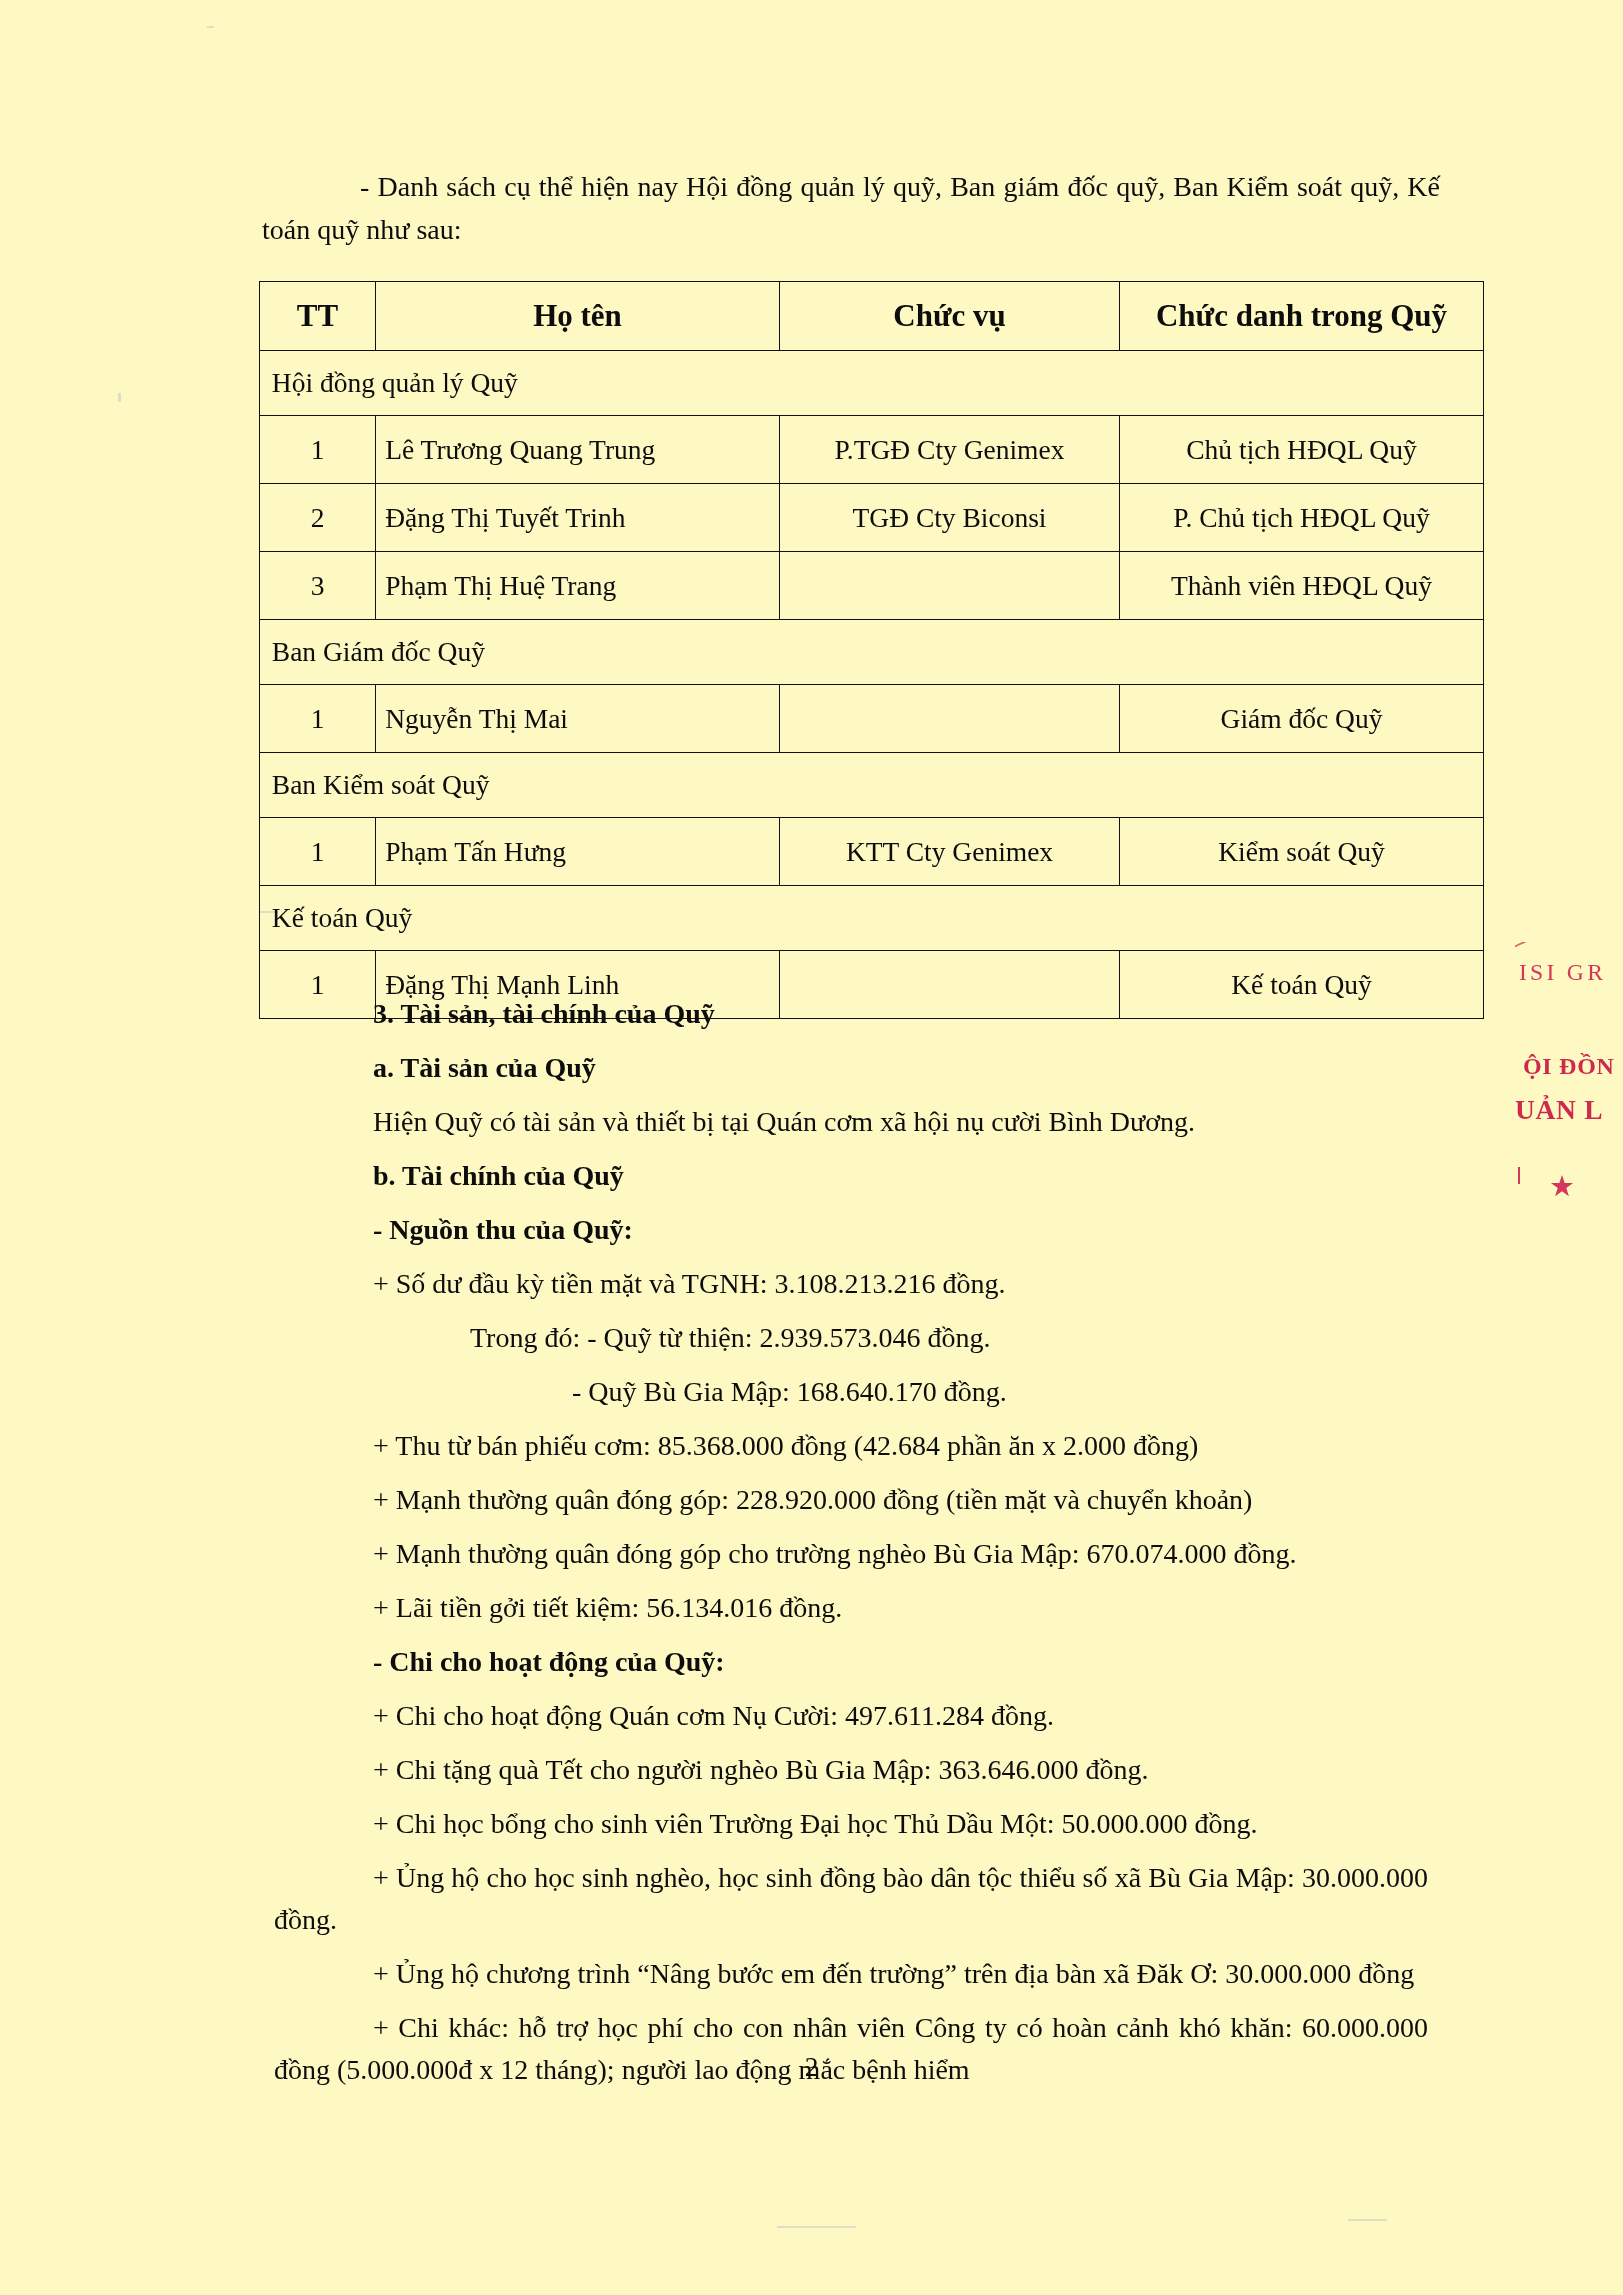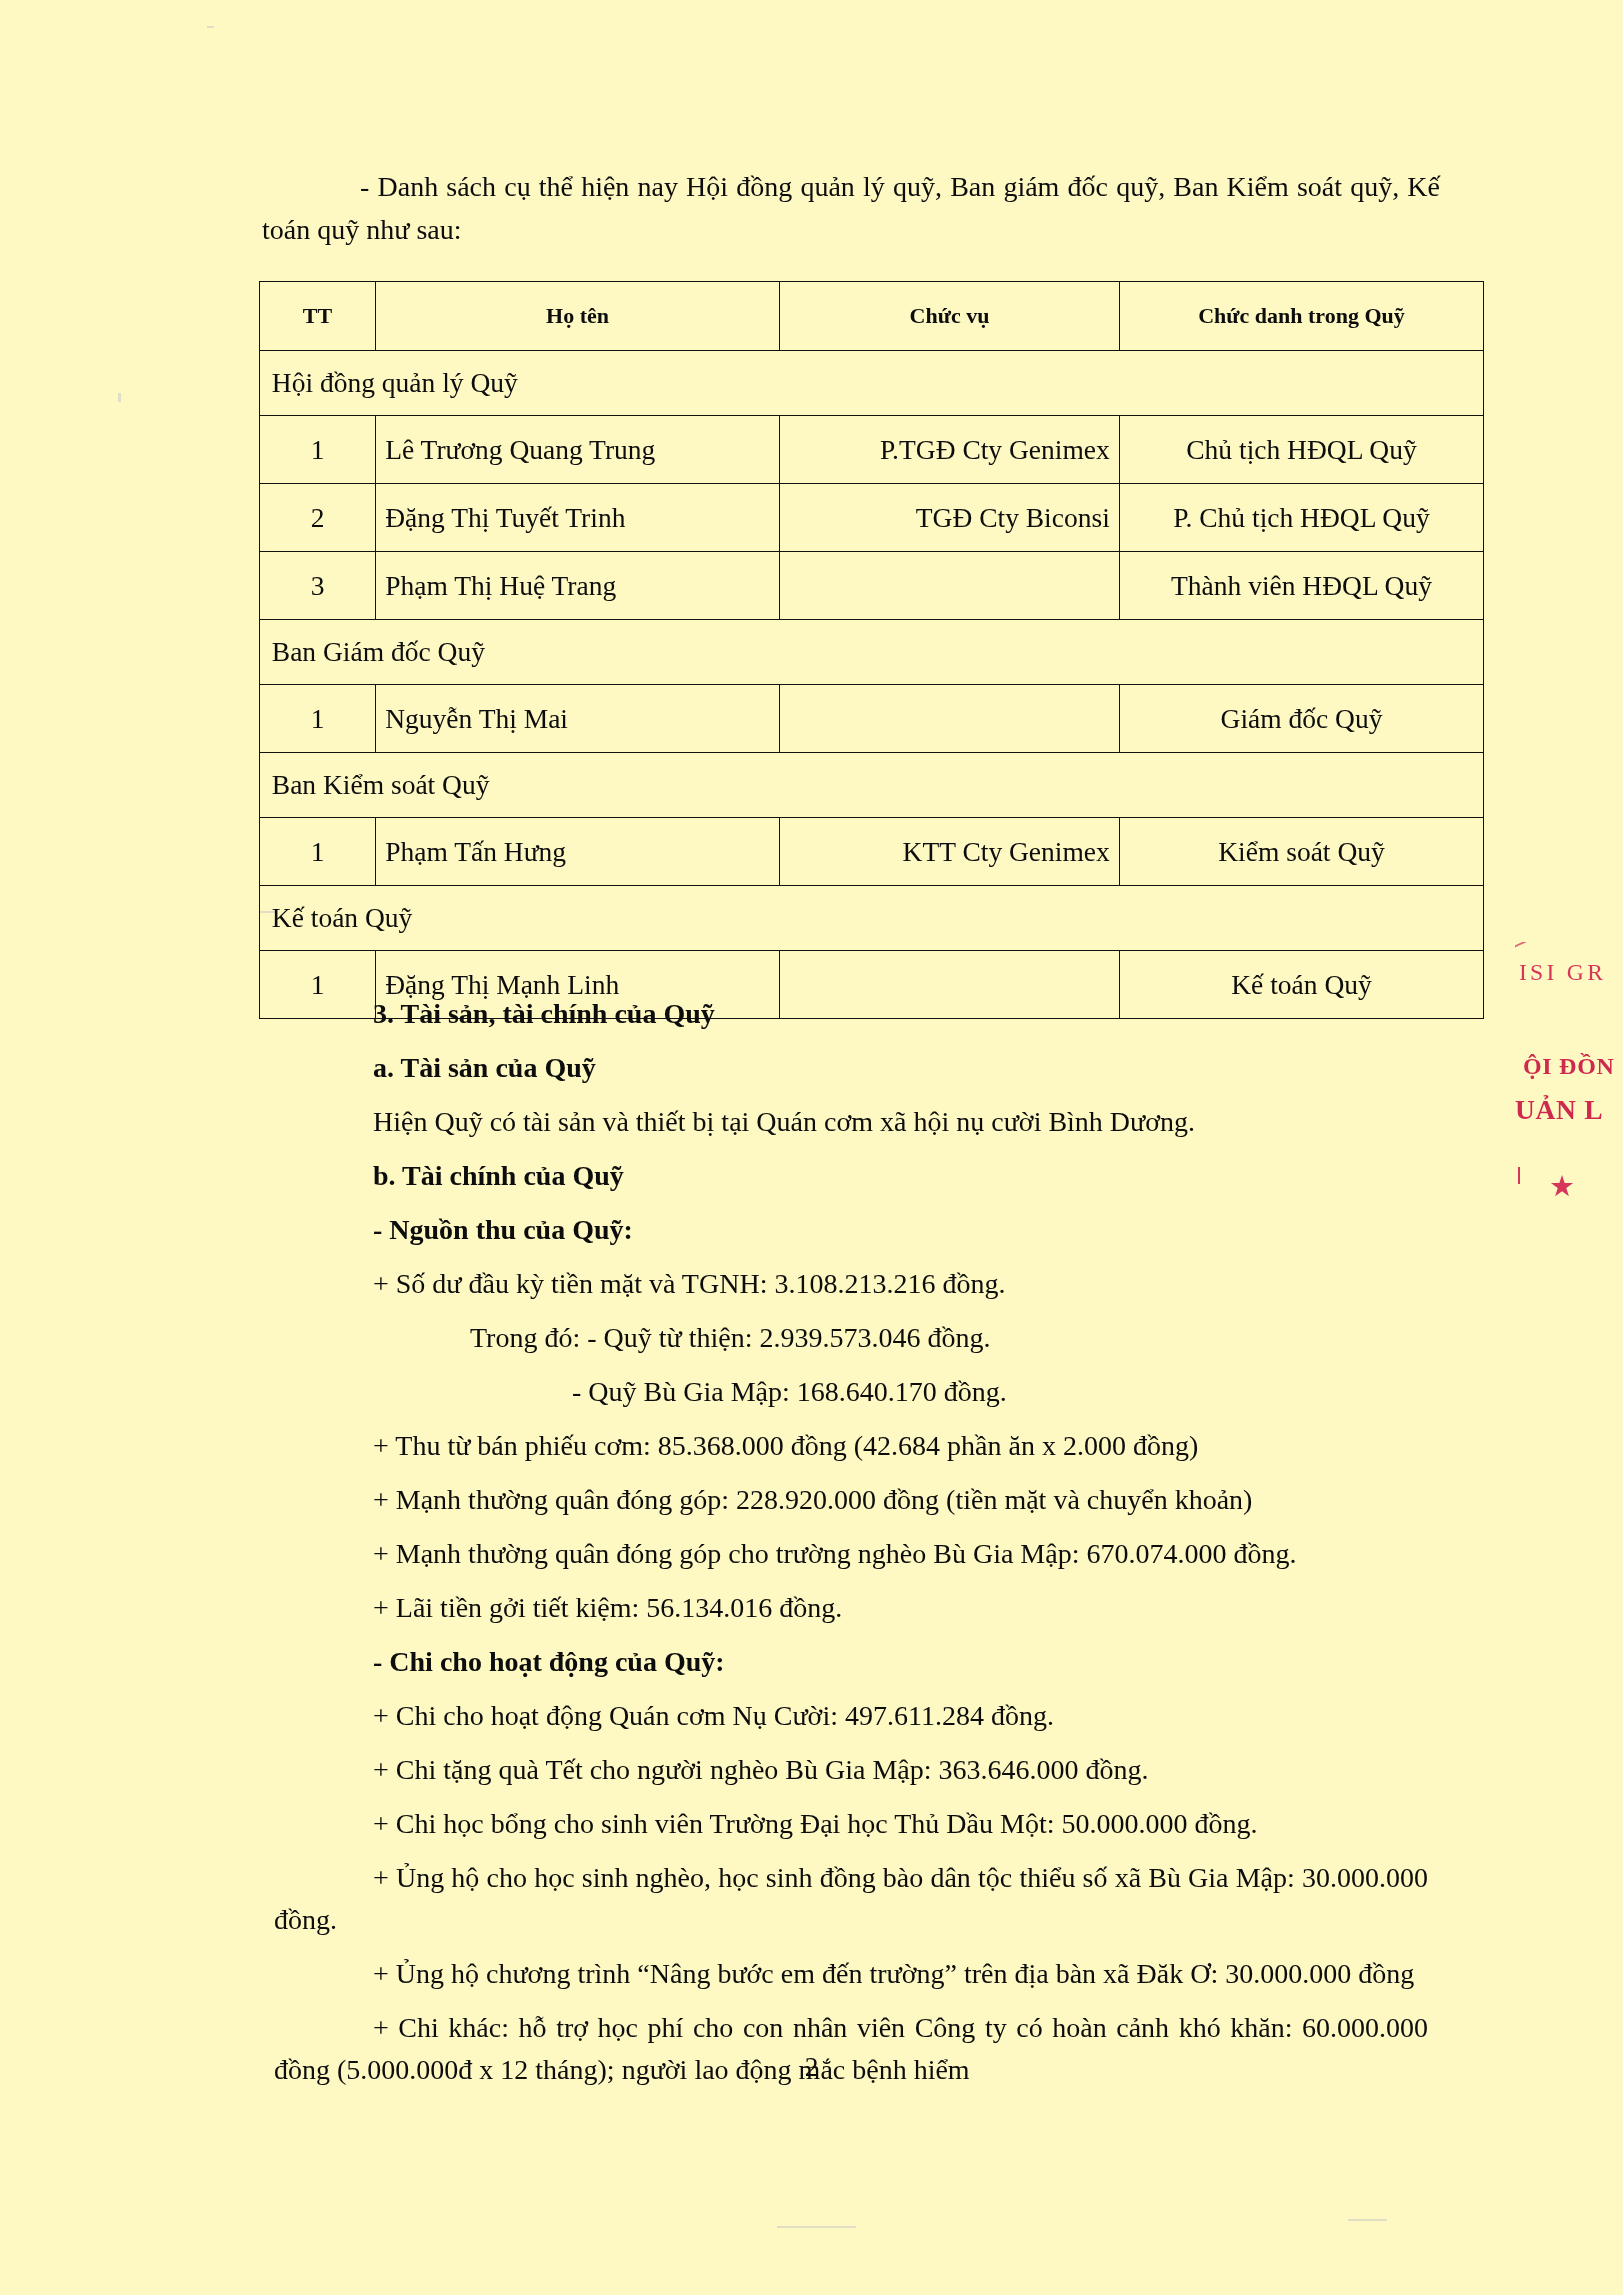--- a/index.html
+++ b/index.html
@@ -45,30 +45,30 @@
   table.roster td, table.roster th {
     border: 1.3px solid #111;
     padding: 6.5px 9.2px;
     vertical-align: middle;
     font-weight: normal;
   }
   table.roster thead th {
     font-weight: bold;
     text-align: center;
     height: 55px;
-    font-size: 22px;
+    font-size: 31px;
   }
   .col-tt  { width: 116px; }
   .col-ten { width: 404px; }
   .col-cv  { width: 340px; }
   .col-cd  { width: 364px; }
 
   td.c-tt  { text-align: center; }
   td.c-ten { text-align: left; padding-left: 13px; }
-  td.c-cv  { text-align: right; padding-left: 11.8px; }
+  td.c-cv  { text-align: center; padding-left: 11.8px; }
   td.c-cd  { text-align: center; padding-left: 11.8px; }
 
   tr.data-row td { height: 54px; }
   tr.group-row td {
     height: 51px;
     text-align: left;
     padding-left: 11.8px;
   }
 
   

